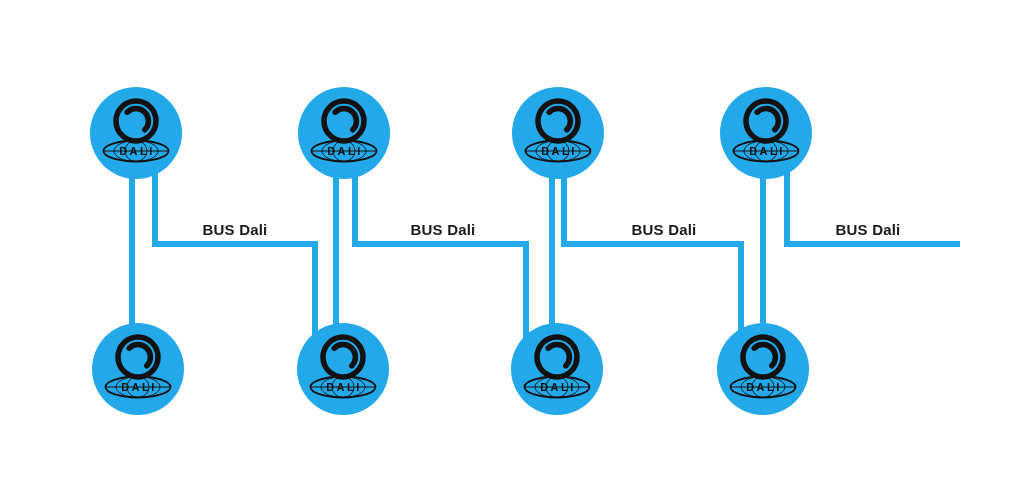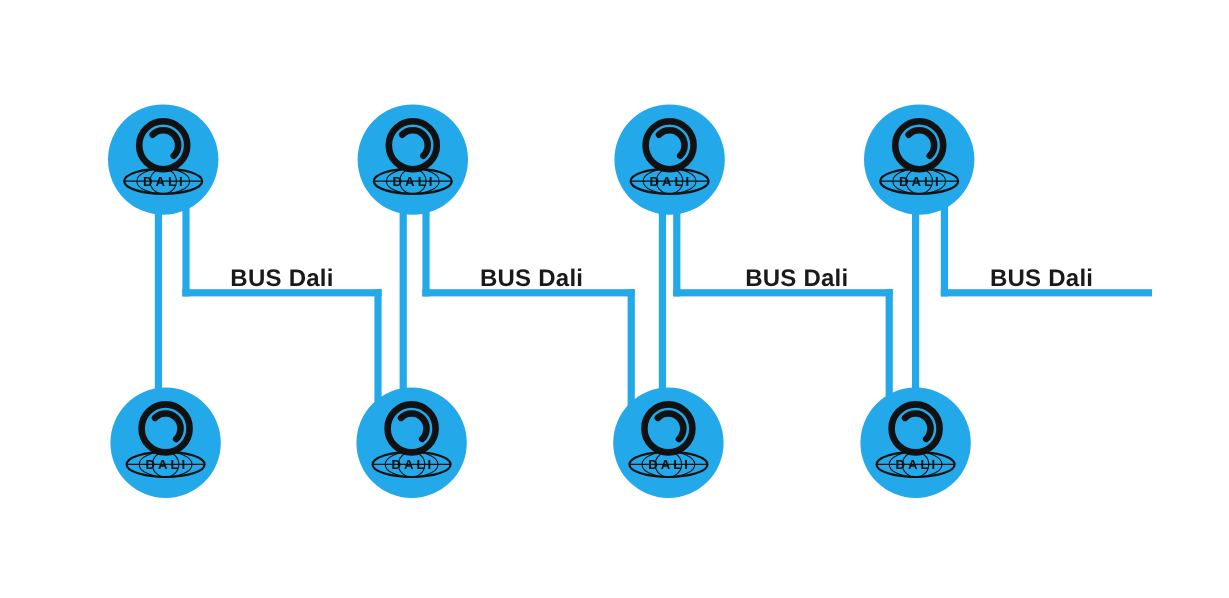--- a/index.html
+++ b/index.html
@@ -10,21 +10,21 @@
   }
   html,body{margin:0;padding:0;background:#fff;}
   .canvas{
     position:relative;width:1024px;height:498px;
     background:var(--background);overflow:hidden;
     font-family:"Liberation Sans",sans-serif;
   }
   .wire{position:absolute;background:var(--accent);}
   .bus-label{
     position:absolute;top:221px;transform:translateX(-50%);
-    font-size:20px;font-weight:600;color:var(--label_text);
+    font-size:15px;font-weight:600;color:var(--label_text);
     white-space:nowrap;letter-spacing:0.2px;
   }
   .node{
     position:absolute;width:92px;height:92px;border-radius:50%;
     background:var(--accent);
   }
   .node svg{position:absolute;display:block;}
   .knob{left:18px;top:6px;}
   .logo{left:12px;top:52px;}
   .knob circle,.knob path{stroke:var(--ink);fill:none;}

